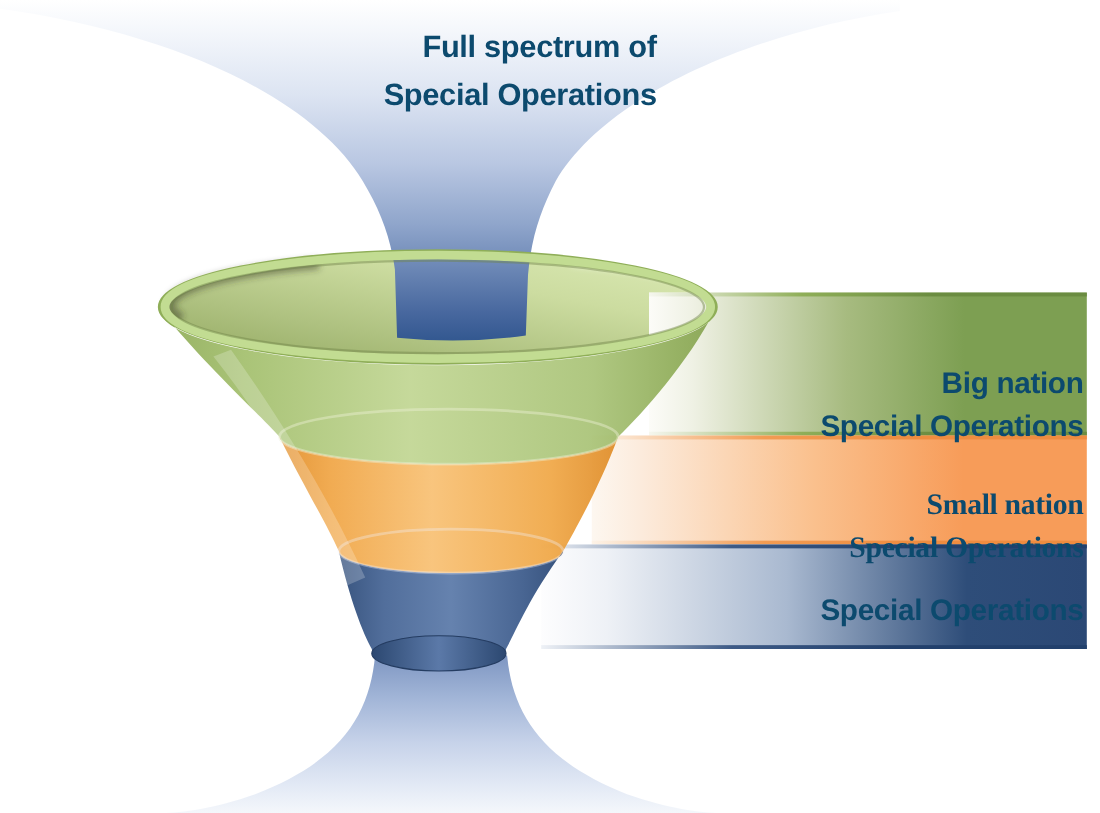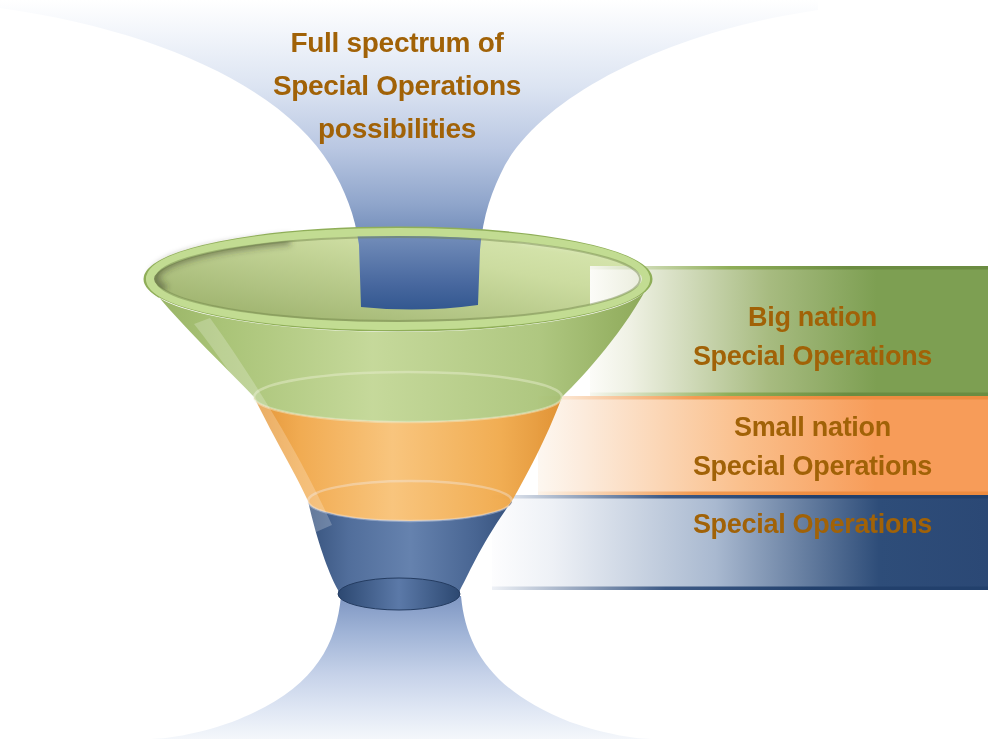--- a/index.html
+++ b/index.html
@@ -7,35 +7,35 @@
     position: relative;
     width: 1000px;
     height: 739px;
     background: #ffffff;
     overflow: hidden;
     font-family: "Liberation Sans", sans-serif;
   }
   .canvas svg.art { position: absolute; left: 0; top: 0; }
   .label {
     position: absolute;
-    text-align: center;
+    text-align: right;
     font-weight: 700;
-    color: #a16207;
+    color: #0c4a6e;
     letter-spacing: -0.3px;
   }
   .title-label {
     left: 197px; top: 21px; width: 400px;
     font-size: 28px; line-height: 43px;
   }
   .bar-label {
     left: 640px; width: 345px;
-    font-size: 27px; line-height: 39px;
+    font-size: 27px; line-height: 39px; margin-top: 31px;
   }
   .bar-label.big    { top: 298px; }
-  .bar-label.small  { top: 408px; }
+  .bar-label.small  { top: 408px; font-family: Liberation Serif, serif; }
   .bar-label.nato   { top: 505px; }
   .output-label {
     left: 247px; top: 683px; width: 300px;
     font-size: 28px; line-height: 32px;
   }
 </style>
 </head>
 <body>
 
 <div class="canvas">
@@ -213,21 +213,20 @@
 
     <path d="M 210 318 C 258 385, 300 455, 332 525 L 316 532
              C 286 462, 248 392, 194 324 Z" fill="rgba(255,255,255,0.22)"></path>
 
     <ellipse cx="399" cy="594" rx="61" ry="16" fill="url(#stemCapGrad)" stroke="#243c61" stroke-width="1"></ellipse>
   </svg>
 
   <div class="label title-label">
     <div>Full spectrum of</div>
     <div>Special Operations</div>
-    <div>possibilities</div>
   </div>
 
   <div class="label bar-label big">
     <div>Big nation</div>
     <div>Special Operations</div>
   </div>
 
   <div class="label bar-label small">
     <div>Small nation</div>
     <div>Special Operations</div>

